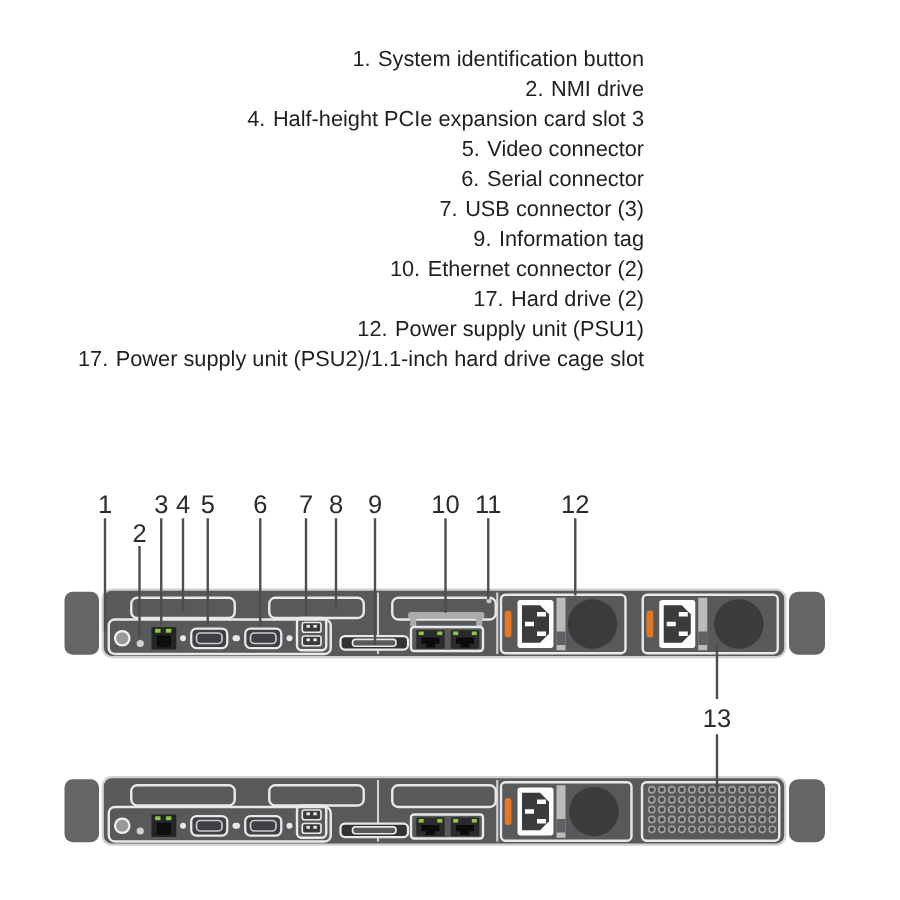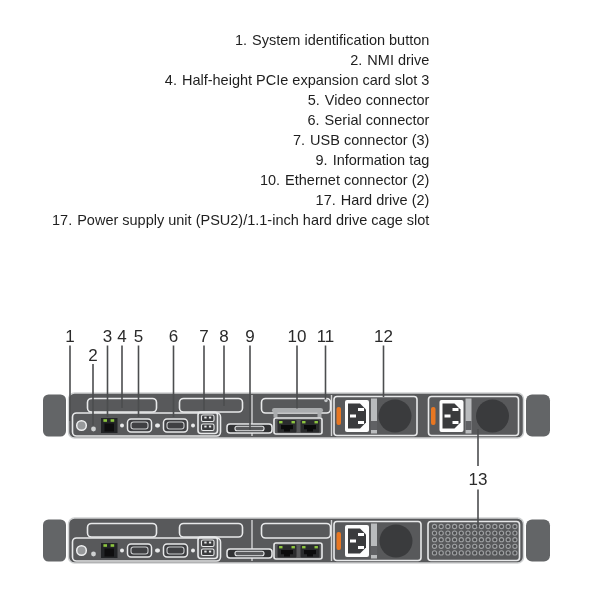--- a/index.html
+++ b/index.html
@@ -19,20 +19,21 @@
   <ol class="legend" id="legend">
       <li><span class="marker">1.</span><span>System identification button</span></li>
       <li><span class="marker">2.</span><span>NMI drive</span></li>
       <li><span class="marker">4.</span><span>Half-height PCIe expansion card slot 3</span></li>
       <li><span class="marker">5.</span><span>Video connector</span></li>
       <li><span class="marker">6.</span><span>Serial connector</span></li>
       <li><span class="marker">7.</span><span>USB connector (3)</span></li>
       <li><span class="marker">9.</span><span>Information tag</span></li>
       <li><span class="marker">10.</span><span>Ethernet connector (2)</span></li>
       <li><span class="marker">17.</span><span>Hard drive (2)</span></li>
+      <li><span class="marker">12.</span><span>Power supply unit (PSU1)</span></li>
       <li><span class="marker">17.</span><span>Power supply unit (PSU2)/1.1-inch hard drive cage slot</span></li>
     </ol>
   <svg id="diagram" viewBox="0 300 600 300">
       <rect x="43" y="394.5" width="23" height="42" rx="5.5" fill="#636567"></rect>
       <rect x="526" y="394.5" width="24" height="42" rx="6" fill="#636567"></rect>
       <rect x="68.5" y="393" width="455" height="45" rx="6" fill="#58595b" stroke="#cfd1d2" stroke-width="1.5"></rect>
       <line x1="252" y1="395" x2="252" y2="436" stroke="#e8e9ea" stroke-width="1.4" opacity="0.85"></line>
       <line x1="331.5" y1="395" x2="331.5" y2="436" stroke="#e8e9ea" stroke-width="1.4" opacity="0.85"></line>
       <rect x="87.5" y="398.5" width="69" height="13.5" rx="4" fill="none" stroke="#e8e9ea" stroke-width="1.6"></rect>
       <rect x="179.5" y="398.5" width="63" height="13.5" rx="4" fill="none" stroke="#e8e9ea" stroke-width="1.6"></rect>

